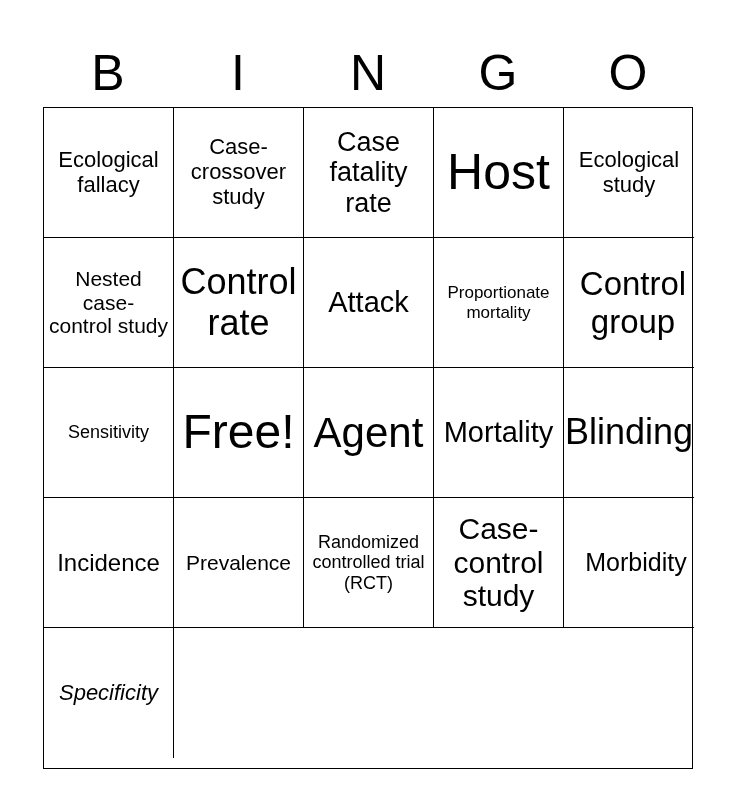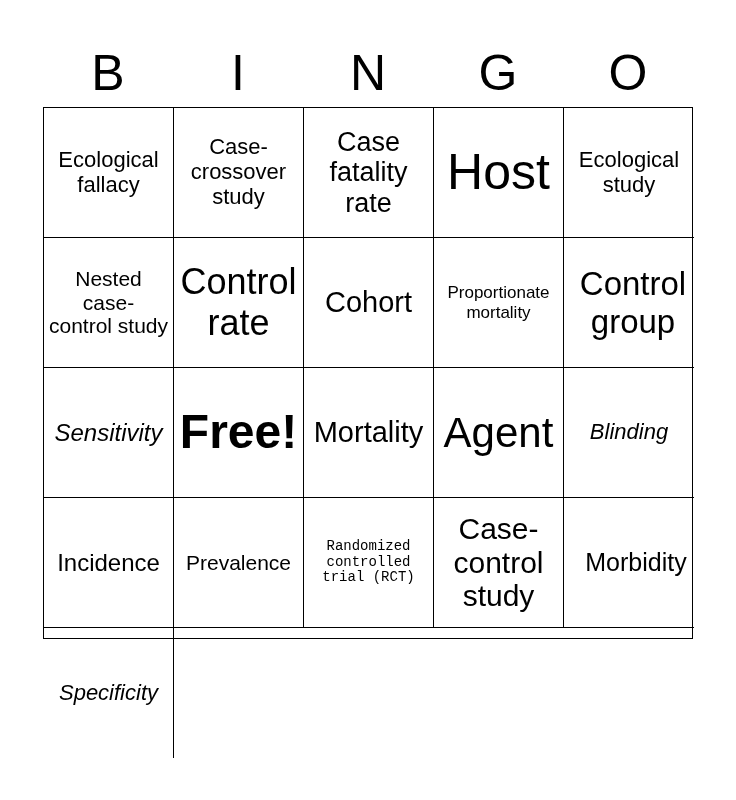--- a/index.html
+++ b/index.html
@@ -1,20 +1,20 @@
 <!DOCTYPE html>
 <html><head>
 <meta charset="utf-8">
 <style>
   html, body { margin: 0; padding: 0; background: #ffffff; }
   body { width: 736px; height: 800px; position: relative; overflow: hidden;
          font-family: "Liberation Sans", sans-serif; color: #000; }
   .header { position: absolute; left: 43px; top: 40px; width: 650px; height: 66px; display: flex; }
   .header .letter { width: 130px; text-align: center; font-size: 50px; line-height: 66px; }
-  .grid { position: absolute; left: 43px; top: 107px; width: 650px; height: 532px;
+  .grid { position: absolute; left: 43px; top: 107px; width: 650px; height: 662px;
           display: grid; grid-template-columns: repeat(5, 130px); grid-template-rows: repeat(5, 130px);
           box-sizing: border-box; border: 1.5px solid #000; }
   .cell { box-sizing: border-box; border-right: 1.5px solid #000; border-bottom: 1.5px solid #000;
           display: flex; align-items: center; justify-content: center; text-align: center;
           padding: 2px 4px; line-height: 1.13; cursor: pointer; }
   .cell:nth-child(5n) { border-right: none; }
   .cell:nth-child(n+21) { border-bottom: none; }
 </style>
 </head>
 <body>
@@ -45,51 +45,51 @@
       <span style="font-size: 22px; white-space: pre-line;">Ecological study</span>
     </div>
     <div class="cell">
       <span style="font-size: 21px; white-space: pre-line;">Nested case-
 control study</span>
     </div>
     <div class="cell">
       <span style="font-size: 36px; white-space: pre-line;">Control rate</span>
     </div>
     <div class="cell">
-      <span style="font-size: 29px; white-space: pre-line;">Cohort</span>
+      <span style="font-size: 29px; white-space: pre-line;">Attack</span>
     </div>
     <div class="cell">
       <span style="font-size: 17px; white-space: pre-line;">Proportionate mortality</span>
     </div>
     <div class="cell">
       <span style="font-size: 33px; white-space: pre-line; margin-left: 8px;">Control group</span>
     </div>
     <div class="cell">
-      <span style="font-size: 24px; white-space: pre-line; font-style: italic;">Sensitivity</span>
+      <span style="font-size: 18px; white-space: pre-line;">Sensitivity</span>
     </div>
     <div class="cell">
-      <span style="font-size: 48px; white-space: pre-line; font-weight: bold;">Free!</span>
+      <span style="font-size: 48px; white-space: pre-line;">Free!</span>
+    </div>
+    <div class="cell">
+      <span style="font-size: 42px; white-space: pre-line;">Agent</span>
     </div>
     <div class="cell">
       <span style="font-size: 29px; white-space: pre-line;">Mortality</span>
     </div>
     <div class="cell">
-      <span style="font-size: 42px; white-space: pre-line;">Agent</span>
-    </div>
-    <div class="cell">
-      <span style="font-size: 22px; white-space: pre-line; font-style: italic;">Blinding</span>
+      <span style="font-size: 36px; white-space: pre-line;">Blinding</span>
     </div>
     <div class="cell">
       <span style="font-size: 24px; white-space: pre-line;">Incidence</span>
     </div>
     <div class="cell">
       <span style="font-size: 21px; white-space: pre-line;">Prevalence</span>
     </div>
     <div class="cell">
-      <span style="font-size: 14px; white-space: pre-line; font-family: Liberation Mono, monospace;">Randomized controlled trial (RCT)</span>
+      <span style="font-size: 18px; white-space: pre-line;">Randomized controlled trial (RCT)</span>
     </div>
     <div class="cell">
       <span style="font-size: 30px; white-space: pre-line;">Case-
 control study</span>
     </div>
     <div class="cell">
       <span style="font-size: 25px; white-space: pre-line; margin-left: 14px;">Morbidity</span>
     </div>
     <div class="cell">
       <span style="font-size: 22px; white-space: pre-line; font-style: italic;">Specificity</span>

